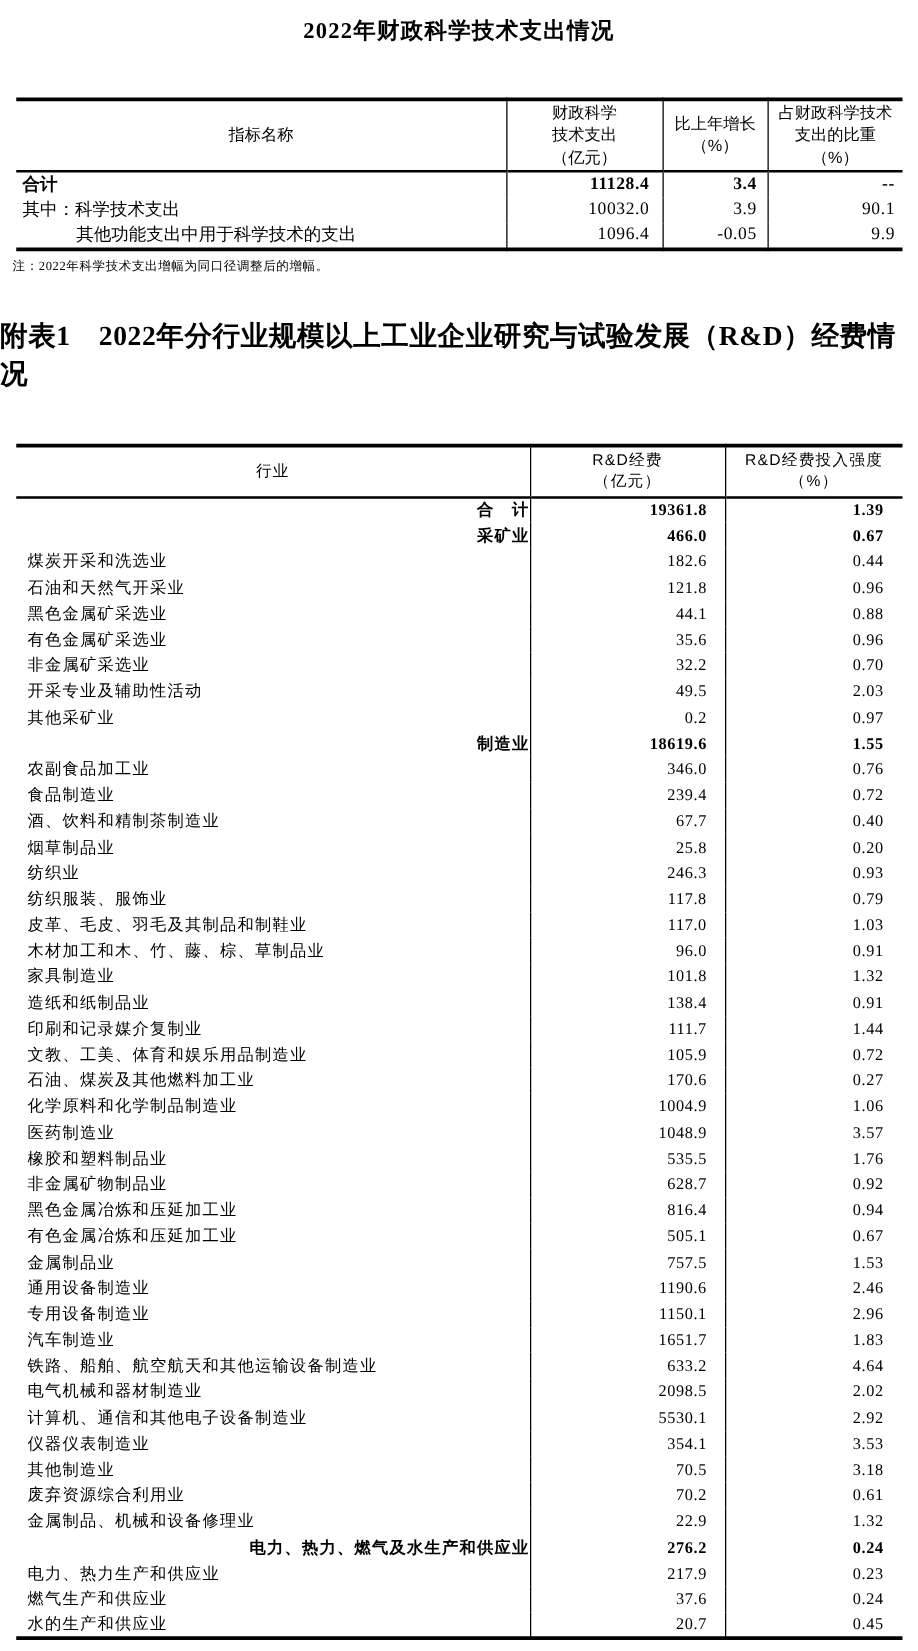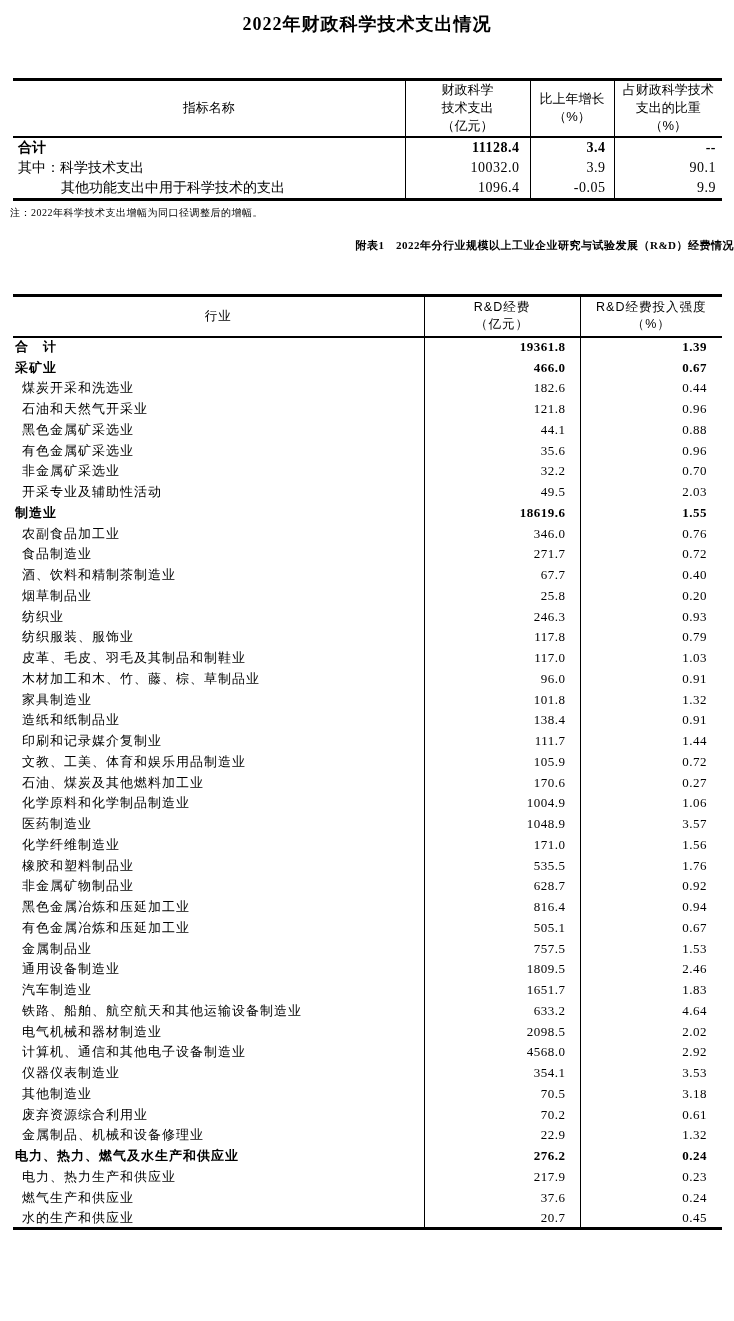--- a/index.html
+++ b/index.html
@@ -16,23 +16,23 @@
 
   .title1 {
     padding-top: 12px;
     text-align: center;
     font-size: 18px;
     font-weight: bold;
     letter-spacing: 1px;
     font-family: "Liberation Serif", "DejaVu Serif", serif;
   }
   .title2 {
-    margin-top: 18px;
-    text-align: right;
-    font-size: 11px;
+    margin-top: 34px;
+    text-align: left;
+    font-size: 22px;
     font-weight: bold;
     letter-spacing: 0.5px;
     font-family: "Liberation Serif", "DejaVu Serif", serif;
   }
   .note {
     margin: 5px 12px 0 10px;
     font-size: 10px;
     letter-spacing: 0.5px;
     font-family: "Liberation Serif", "DejaVu Serif", serif;
   }
@@ -71,21 +71,21 @@
     font-family: "Liberation Sans", "DejaVu Sans", sans-serif;
     padding-left: 5px;
   }
   .t1 td.label.indent { padding-left: 48px; margin-top: 32px; }
 
   .t2 td.label {
     font-family: "Liberation Serif", "DejaVu Serif", serif;
     padding-left: 9px;
     letter-spacing: 1px;
   }
-  .t2 tr.bold-row td.label { padding-left: 2px; }
+  .t2 tr.bold-row td.label { padding-left: 2px; text-align: right; }
 
   td.num {
     text-align: right;
     font-family: "Liberation Serif", "DejaVu Serif", serif;
     letter-spacing: 0.5px;
   }
   .t1 td.num.p1 { padding-right: 10px; }
   .t1 td.num.p2 { padding-right: 8px; }
   .t1 td.num.p3 { padding-right: 6px; }
   .t2 td.num.p1 { padding-right: 14px; }
@@ -195,33 +195,38 @@
         <tr>
           <td class="label">非金属矿采选业</td>
           <td class="num vline p1">32.2</td>
           <td class="num vline p2">0.70</td>
         </tr>
         <tr>
           <td class="label">开采专业及辅助性活动</td>
           <td class="num vline p1">49.5</td>
           <td class="num vline p2">2.03</td>
         </tr>
+        <tr>
+          <td class="label">其他采矿业</td>
+          <td class="num vline p1">0.2</td>
+          <td class="num vline p2">0.97</td>
+        </tr>
         <tr class="bold-row">
           <td class="label">制造业</td>
           <td class="num vline p1">18619.6</td>
           <td class="num vline p2">1.55</td>
         </tr>
         <tr>
           <td class="label">农副食品加工业</td>
           <td class="num vline p1">346.0</td>
           <td class="num vline p2">0.76</td>
         </tr>
         <tr>
           <td class="label">食品制造业</td>
-          <td class="num vline p1">271.7</td>
+          <td class="num vline p1">239.4</td>
           <td class="num vline p2">0.72</td>
         </tr>
         <tr>
           <td class="label">酒、饮料和精制茶制造业</td>
           <td class="num vline p1">67.7</td>
           <td class="num vline p2">0.40</td>
         </tr>
         <tr>
           <td class="label">烟草制品业</td>
           <td class="num vline p1">25.8</td>
@@ -276,25 +281,20 @@
           <td class="label">化学原料和化学制品制造业</td>
           <td class="num vline p1">1004.9</td>
           <td class="num vline p2">1.06</td>
         </tr>
         <tr>
           <td class="label">医药制造业</td>
           <td class="num vline p1">1048.9</td>
           <td class="num vline p2">3.57</td>
         </tr>
         <tr>
-          <td class="label">化学纤维制造业</td>
-          <td class="num vline p1">171.0</td>
-          <td class="num vline p2">1.56</td>
-        </tr>
-        <tr>
           <td class="label">橡胶和塑料制品业</td>
           <td class="num vline p1">535.5</td>
           <td class="num vline p2">1.76</td>
         </tr>
         <tr>
           <td class="label">非金属矿物制品业</td>
           <td class="num vline p1">628.7</td>
           <td class="num vline p2">0.92</td>
         </tr>
         <tr>
@@ -307,41 +307,46 @@
           <td class="num vline p1">505.1</td>
           <td class="num vline p2">0.67</td>
         </tr>
         <tr>
           <td class="label">金属制品业</td>
           <td class="num vline p1">757.5</td>
           <td class="num vline p2">1.53</td>
         </tr>
         <tr>
           <td class="label">通用设备制造业</td>
-          <td class="num vline p1">1809.5</td>
+          <td class="num vline p1">1190.6</td>
           <td class="num vline p2">2.46</td>
+        </tr>
+        <tr>
+          <td class="label">专用设备制造业</td>
+          <td class="num vline p1">1150.1</td>
+          <td class="num vline p2">2.96</td>
         </tr>
         <tr>
           <td class="label">汽车制造业</td>
           <td class="num vline p1">1651.7</td>
           <td class="num vline p2">1.83</td>
         </tr>
         <tr>
           <td class="label">铁路、船舶、航空航天和其他运输设备制造业</td>
           <td class="num vline p1">633.2</td>
           <td class="num vline p2">4.64</td>
         </tr>
         <tr>
           <td class="label">电气机械和器材制造业</td>
           <td class="num vline p1">2098.5</td>
           <td class="num vline p2">2.02</td>
         </tr>
         <tr>
           <td class="label">计算机、通信和其他电子设备制造业</td>
-          <td class="num vline p1">4568.0</td>
+          <td class="num vline p1">5530.1</td>
           <td class="num vline p2">2.92</td>
         </tr>
         <tr>
           <td class="label">仪器仪表制造业</td>
           <td class="num vline p1">354.1</td>
           <td class="num vline p2">3.53</td>
         </tr>
         <tr>
           <td class="label">其他制造业</td>
           <td class="num vline p1">70.5</td>

